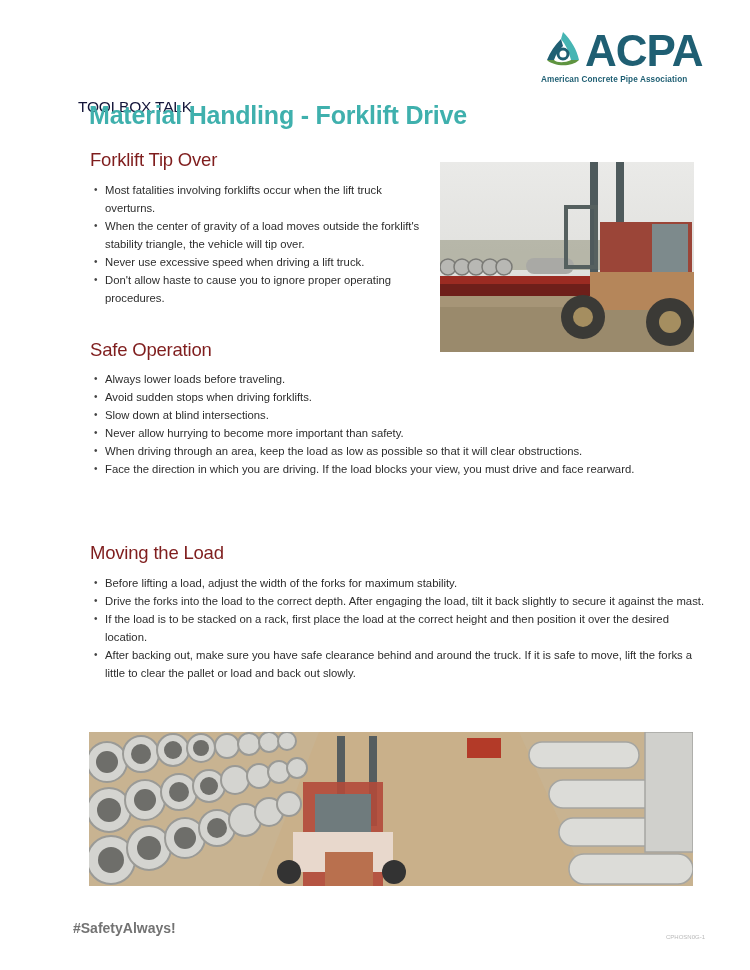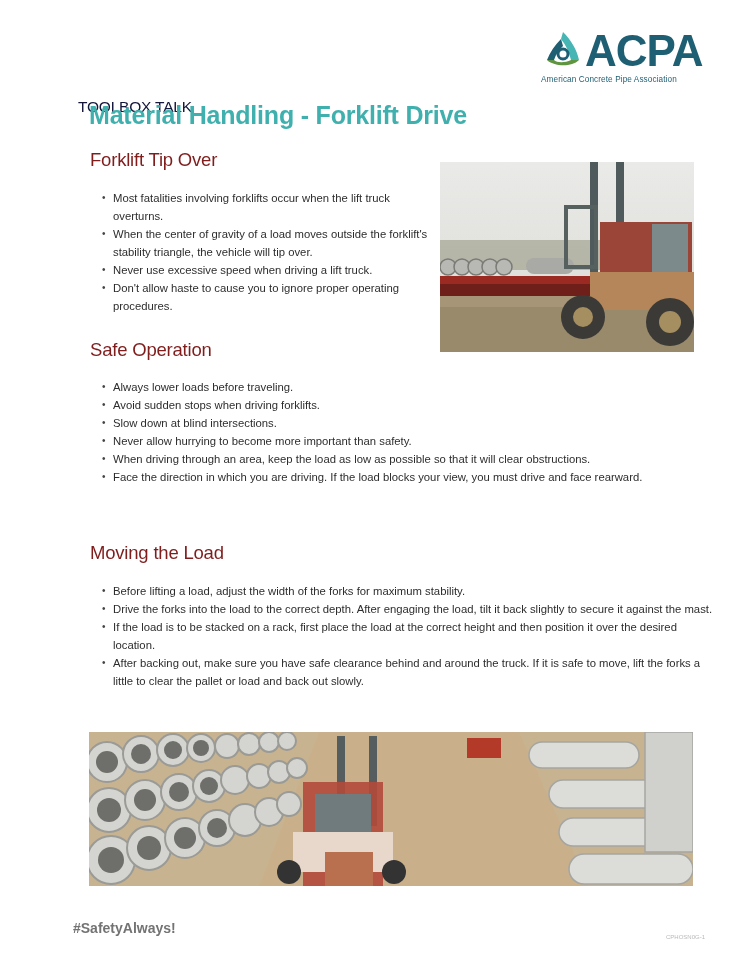--- a/index.html
+++ b/index.html
@@ -7,37 +7,37 @@
     width: 750px; height: 970px; background: #ffffff; position: relative; overflow: hidden;
     font-family: "Liberation Sans", sans-serif; color: #2b2b2b;
   }
   .logo { position: absolute; left: 541px; top: 28px; width: 170px; height: 60px; text-align: center; }
   .logo-mark { position: absolute; left: 0; top: 2px; width: 42px; height: 42px; }
   .logo-text {
     position: absolute; left: 44px; top: 0px; font-family: "Liberation Sans", sans-serif;
     font-weight: bold; font-size: 44px; line-height: 46px; color: #1f5f73; letter-spacing: -1px;
   }
   .logo-sub {
-    position: absolute; left: 0px; top: 47px; font-size: 8.2px; font-weight: normal; color: #1f5f73;
+    position: absolute; left: 0px; top: 47px; font-size: 8.2px; font-weight: bold; color: #1f5f73;
     white-space: nowrap; letter-spacing: 0.1px;
   }
   .kicker {
     position: absolute; left: 78px; top: 80px; font-weight: normal; font-size: 15.5px;
     color: #14163a; letter-spacing: -0.2px; margin-top: 18px;
   }
   .title {
     position: absolute; left: 89px; top: 101px; font-weight: bold; font-size: 25px;
     color: #3fb0ad; letter-spacing: -0.2px;
   }
   .section-h {
     position: absolute; left: 90px; font-size: 18.5px; color: #7f1d1d; font-weight: normal;
     letter-spacing: -0.2px;
   }
   ul.bullets {
-    position: absolute; left: 90px; margin: 8px; padding: 0 0 0 15px; list-style: none;
+    position: absolute; left: 90px; margin: 0; padding: 0 0 0 15px; list-style: none;
     font-size: 11.3px; line-height: 18px; color: #2d2d2d;
   }
   ul.bullets li { position: relative; }
   ul.bullets li::before {
     content: "•"; position: absolute; left: -11px; top: 0; font-size: 10px; color: #444;
   }
   .photo1 {
     position: absolute; left: 440px; top: 162px; width: 254px; height: 190px; overflow: hidden;
     background: #e8e7e4;
   }

